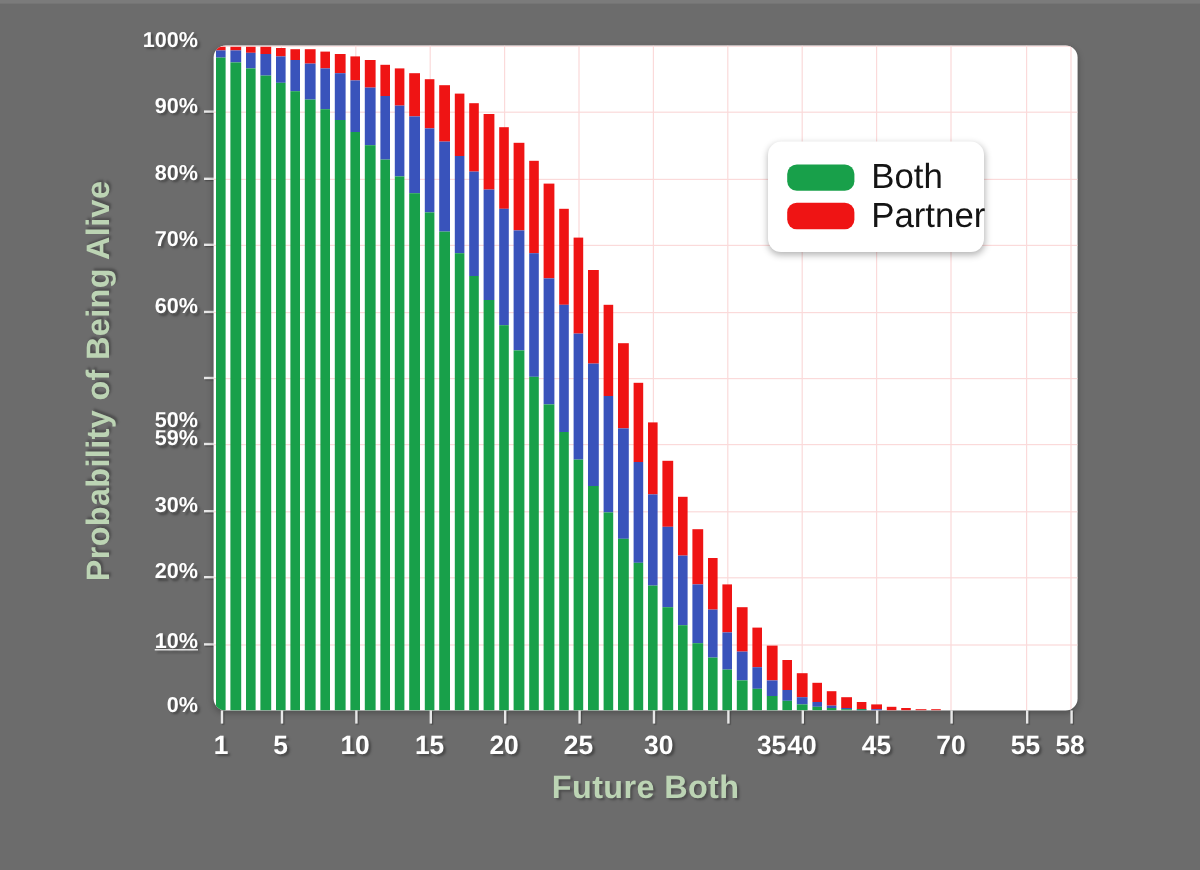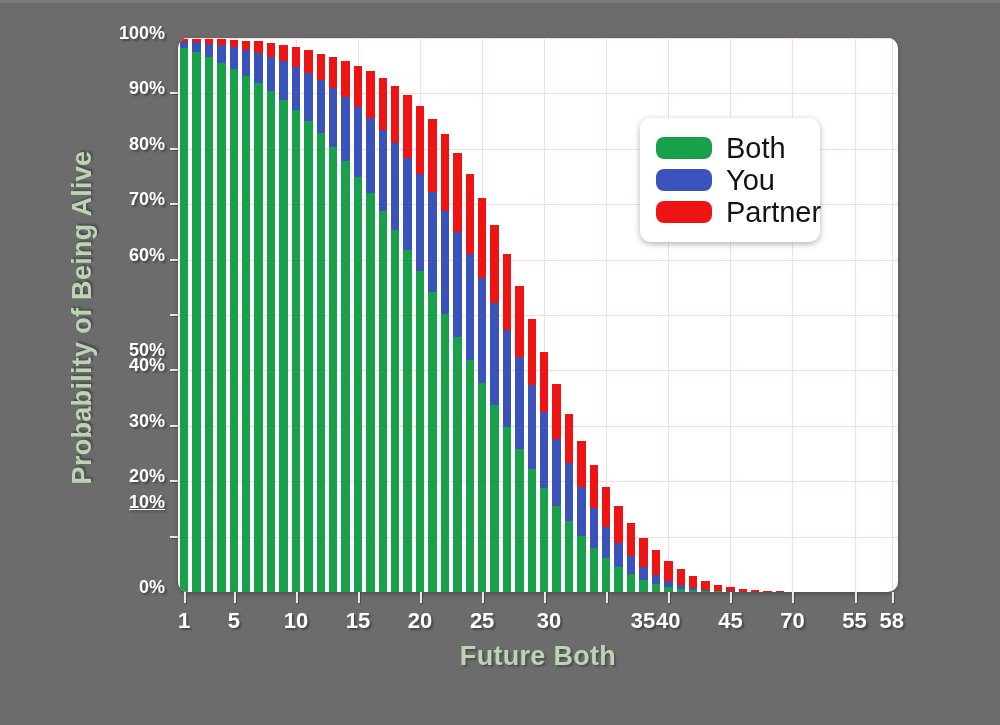--- a/index.html
+++ b/index.html
@@ -194,27 +194,27 @@
 <body>
 
 <div id="top-strip"></div>
 
 <div id="figure">
 
   <div id="y-axis-title">Probability of Being Alive</div>
 
   <div id="y-ticks">
       <div class="y-tick-label" style="top: 577px;">0%</div>
-      <div class="y-tick-label" style="top: 492px; text-decoration: underline;">10%</div>
+      <div class="y-tick-label" style="top: 524px; text-decoration: underline;">10%</div>
       <div class="y-tick-mark" style="top: 535.6px;"></div>
       <div class="y-tick-label" style="top: 466.2px;">20%</div>
       <div class="y-tick-mark" style="top: 480.2px;"></div>
       <div class="y-tick-label" style="top: 410.8px;">30%</div>
       <div class="y-tick-mark" style="top: 424.8px;"></div>
-      <div class="y-tick-label" style="top: 355.4px;">40%</div>
+      <div class="y-tick-label" style="top: 355.4px;">59%</div>
       <div class="y-tick-mark" style="top: 369.4px;"></div>
       <div class="y-tick-label" style="top: 300px; margin-top: 40px;">50%</div>
       <div class="y-tick-mark" style="top: 314px;"></div>
       <div class="y-tick-label" style="top: 244.6px;">60%</div>
       <div class="y-tick-mark" style="top: 258.6px;"></div>
       <div class="y-tick-label" style="top: 189.2px;">70%</div>
       <div class="y-tick-mark" style="top: 203.2px;"></div>
       <div class="y-tick-label" style="top: 133.8px;">80%</div>
       <div class="y-tick-mark" style="top: 147.8px;"></div>
       <div class="y-tick-label" style="top: 78.4px;">90%</div>
@@ -562,22 +562,18 @@
     </div>
 
   <div id="x-axis-title">Future Both</div>
 
   <div id="legend">
       <div class="legend-row">
         <div class="legend-swatch" style="background: rgb(24, 160, 74);"></div>
         <div class="legend-label">Both</div>
       </div>
       <div class="legend-row">
-        <div class="legend-swatch" style="background: rgb(57, 83, 187);"></div>
-        <div class="legend-label">You</div>
-      </div>
-      <div class="legend-row">
         <div class="legend-swatch" style="background: rgb(239, 20, 20);"></div>
         <div class="legend-label">Partner</div>
       </div>
     </div>
 
 </div>
 
 </body></html>

